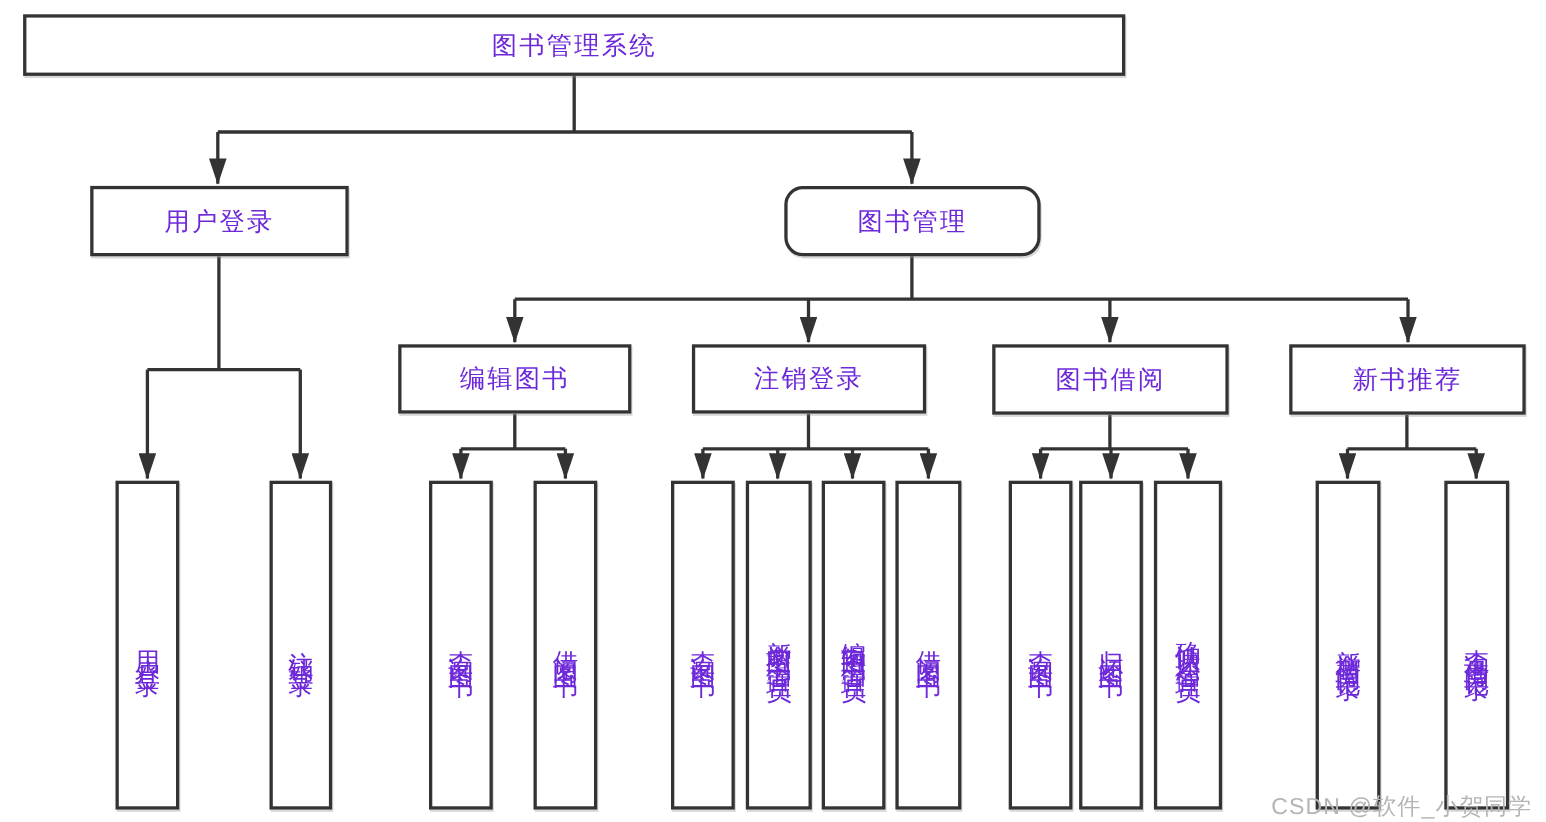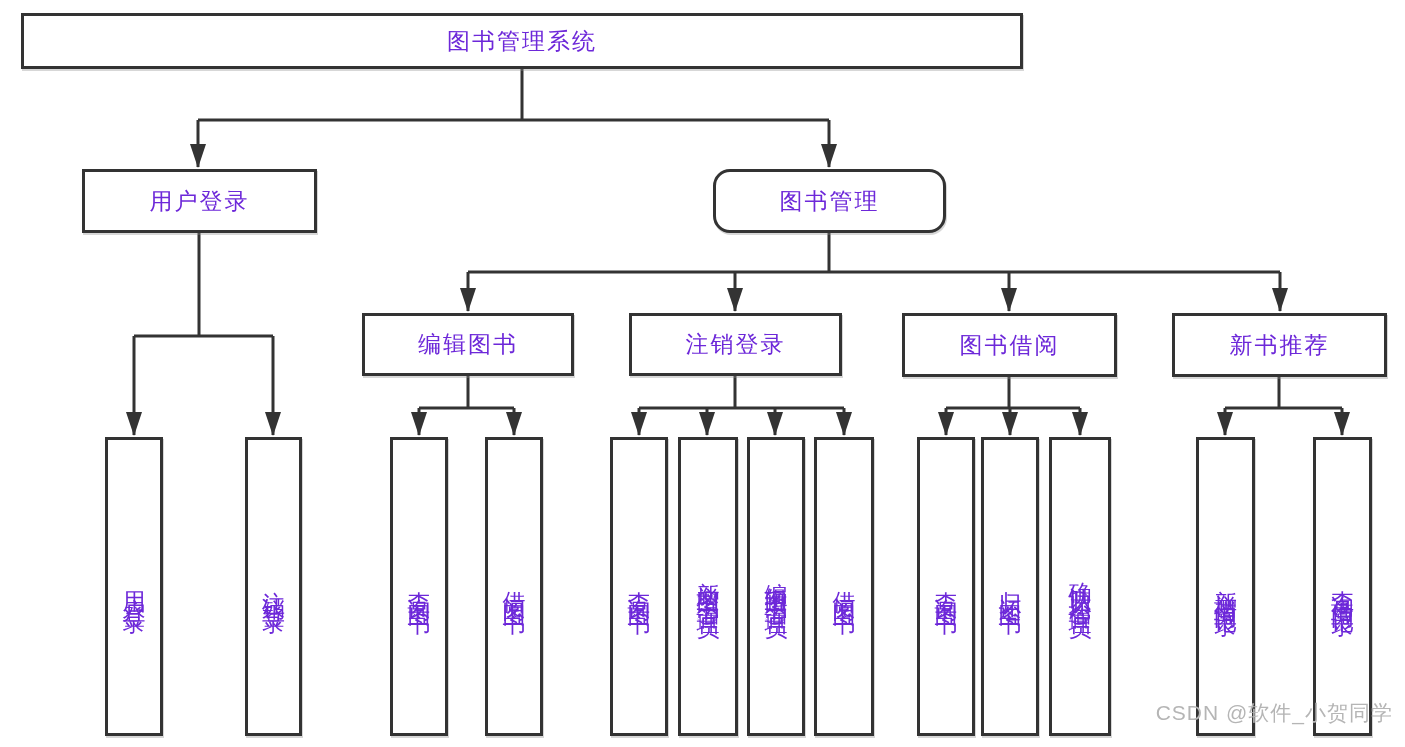--- a/index.html
+++ b/index.html
@@ -44,21 +44,21 @@
     font-size: 23px;
     letter-spacing: 7px;
     line-height: 1;
   }
   .leaf.long .v-label {
     letter-spacing: 5px;
   }
   .watermark {
     position: absolute;
     right: 12px;
-    bottom: 20px;
+    bottom: 0;
     font-size: 21px;
     color: #b5b5b5;
     letter-spacing: 1px;
     z-index: 3;
     white-space: nowrap;
     text-align: center;
   }
 </style>
 </head>
 <body>

